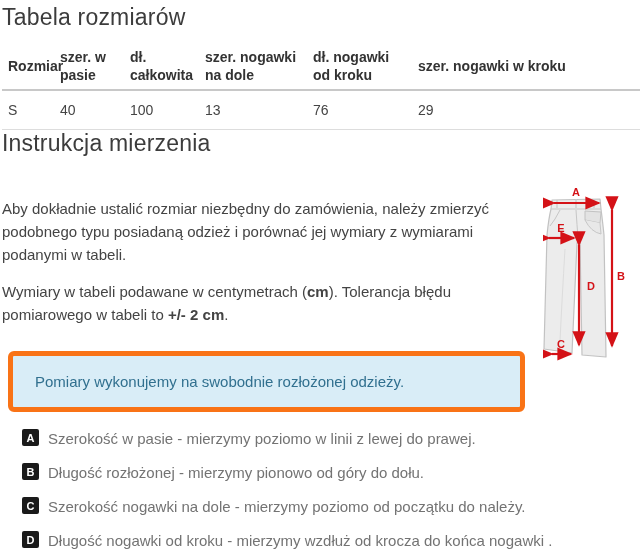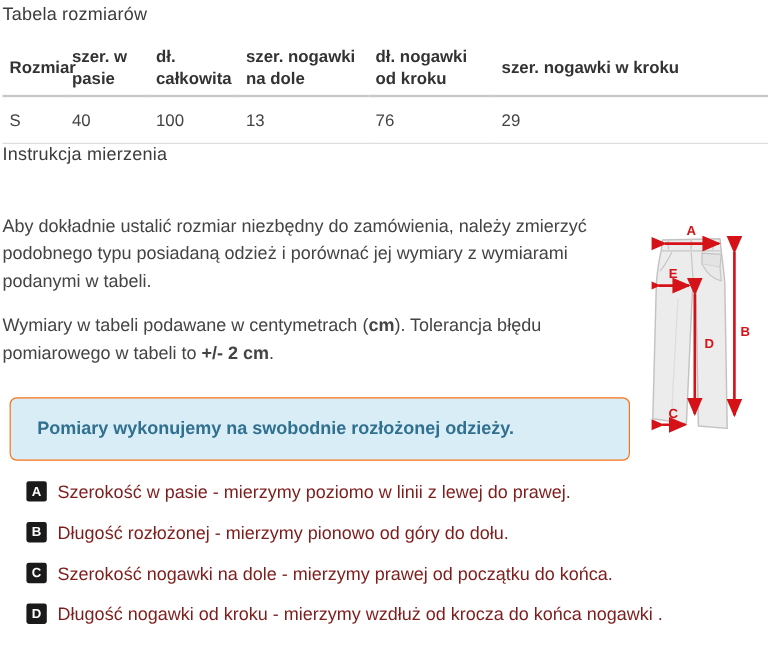--- a/index.html
+++ b/index.html
@@ -7,21 +7,21 @@
   body {
     width: 640px; height: 552px;
     position: relative;
     overflow: hidden;
     font-family: "Liberation Sans", sans-serif;
     color: #444;
     font-size: 15px;
     padding: 4px 0 0 2px;
   }
   .section-title {
-    font-size: 15px;
+    font-size: 23px;
     font-weight: 400;
     color: #3c3c3c;
     letter-spacing: 0.2px;
   }
   
   table.size-table {
     width: 638px;
     border-collapse: collapse;
     margin-top: 12px;
     table-layout: fixed;
@@ -44,25 +44,25 @@
     border-bottom: 1px solid #ddd;
   }
   
   .instructions-title { }
   .copy { width: 527px; margin-top: 40px; }
   .copy p { margin-top: 14px; line-height: 23px; color: #444; }
   .note-box {
     margin: 25px 0 17px 6px;
     width: 517px;
     background: #d9edf7;
-    border: 1px solid #f97316;
+    border: 5px solid #f97316;
     border-radius: 6px;
     padding: 17px 18px 16px 22px;
     color: #31708f;
-    font-weight: 700;
+    font-weight: 400;
     font-size: 15px;
     line-height: 18px;
   }
   .measure-list { margin-top: 17px; padding-left: 20px; }
   .measure-item {
     display: flex;
     align-items: flex-start;
     margin-bottom: 15px;
     line-height: 18px;
   }
@@ -72,21 +72,21 @@
     background: #1a1a1a;
     color: #fff;
     font-size: 11px;
     font-weight: 700;
     display: flex;
     align-items: center;
     justify-content: center;
     border-radius: 2px;
     margin-right: 9px;
   }
-  .measure-text { font-size: 15px; color: #7f1d1d; padding-top: 1px; }
+  .measure-text { font-size: 15px; color: #737373; padding-top: 1px; }
   
   .pants-figure {
     position: absolute;
     left: 543px; top: 179px;
     width: 96px; height: 186px;
   }
   .pants-figure svg { display: block; width: 96px; height: 186px; }
   .diag-label {
     font-family: "Liberation Sans", sans-serif;
     font-size: 11px;
@@ -144,21 +144,21 @@
   <div class="measure-item">
     <span class="measure-key">A</span>
     <span class="measure-text">Szerokość w pasie - mierzymy poziomo w linii z lewej do prawej.</span>
   </div>
   <div class="measure-item">
     <span class="measure-key">B</span>
     <span class="measure-text">Długość rozłożonej - mierzymy pionowo od góry do dołu.</span>
   </div>
   <div class="measure-item">
     <span class="measure-key">C</span>
-    <span class="measure-text">Szerokość nogawki na dole - mierzymy prawej od początku do końca.</span>
+    <span class="measure-text">Szerokość nogawki na dole - mierzymy poziomo od początku do należy.</span>
   </div>
   <div class="measure-item">
     <span class="measure-key">D</span>
     <span class="measure-text">Długość nogawki od kroku - mierzymy wzdłuż od krocza do końca nogawki .</span>
   </div>
 
 </div>
 
 <div class="pants-figure">
   <svg viewBox="0 0 96 186" xmlns="http://www.w3.org/2000/svg">

